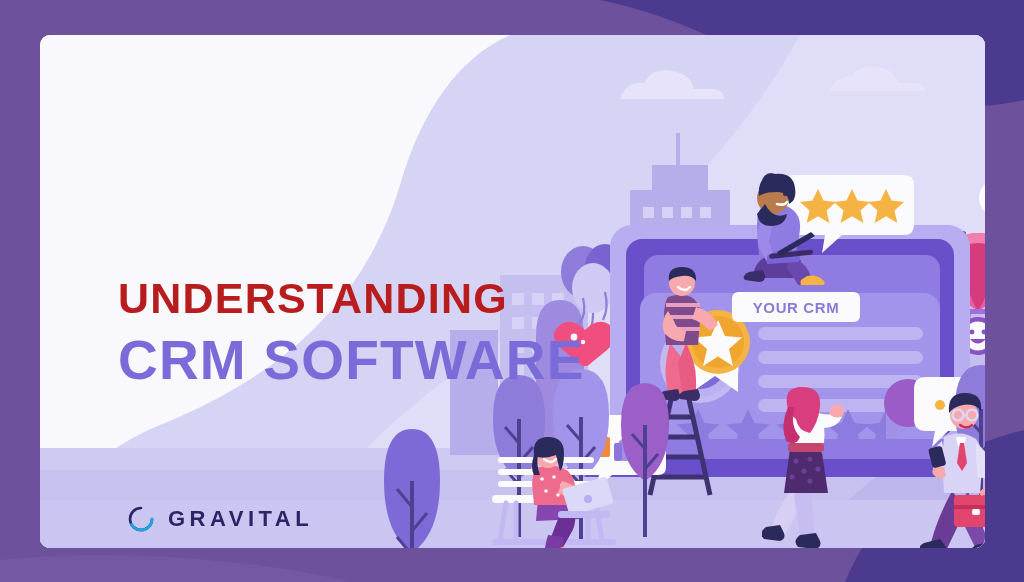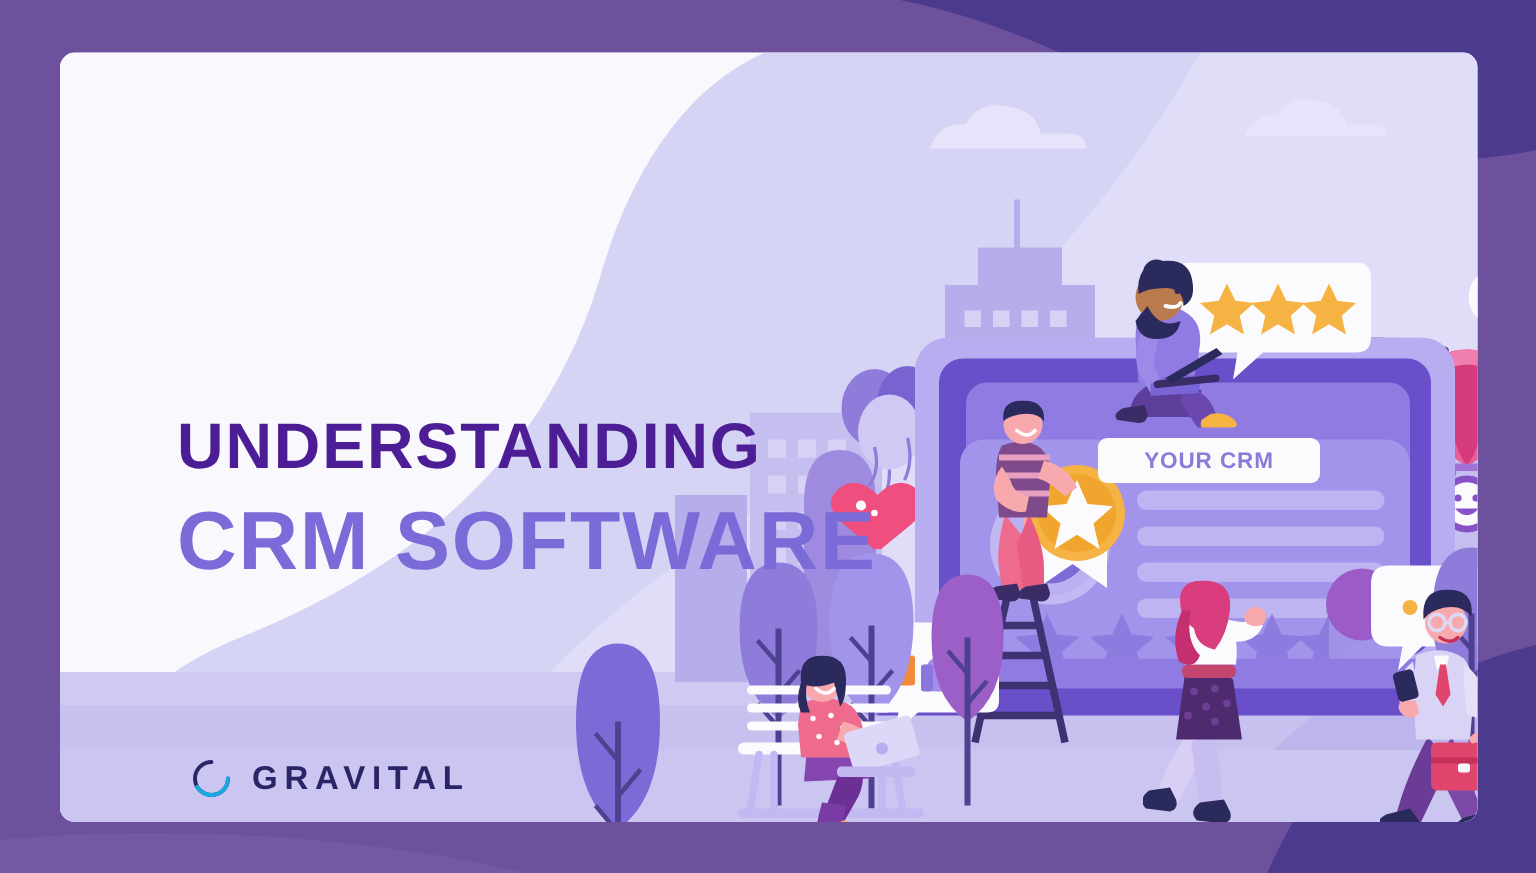--- a/index.html
+++ b/index.html
@@ -16,37 +16,37 @@
   
   #card {
     position:absolute; left:40px; top:35px; width:945px; height:513px;
     border-radius:10px; overflow:hidden; background:#F8F8FD;
   }
 
   
   #headline { position:absolute; left:78px; top:238px; z-index:40; }
   #headline .l1 {
     font-size:43px; font-weight:bold; letter-spacing:1.2px;
-    color:#4c1d95; line-height:1.18; white-space:nowrap;
+    color:#b91c1c; line-height:1.18; white-space:nowrap;
   }
   #headline .l2 {
     font-size:55px; font-weight:bold; letter-spacing:1.2px;
     color:#7B6BD9; line-height:1.18; white-space:nowrap; margin-top:4px;
   }
 
   
   #logo { position:absolute; left:88px; top:471px; z-index:40;
           display:flex; align-items:center; gap:14px; }
   #logo .word {
     font-size:22px; font-weight:bold; letter-spacing:4.5px; color:#2B2467;
   }
 
   
   #crm-label {
-    position:absolute; left:692px; top:257px; width:148px; height:30px;
+    position:absolute; left:692px; top:257px; width:128px; height:30px;
     background:#FBFBFE; border-radius:6px; z-index:36;
     display:flex; align-items:center; justify-content:center;
   }
   #crm-label span {
     font-size:15px; font-weight:bold; letter-spacing:.6px; color:#8B7BD8;
     white-space:nowrap;
   }
 </style>
 </head>
 <body>

